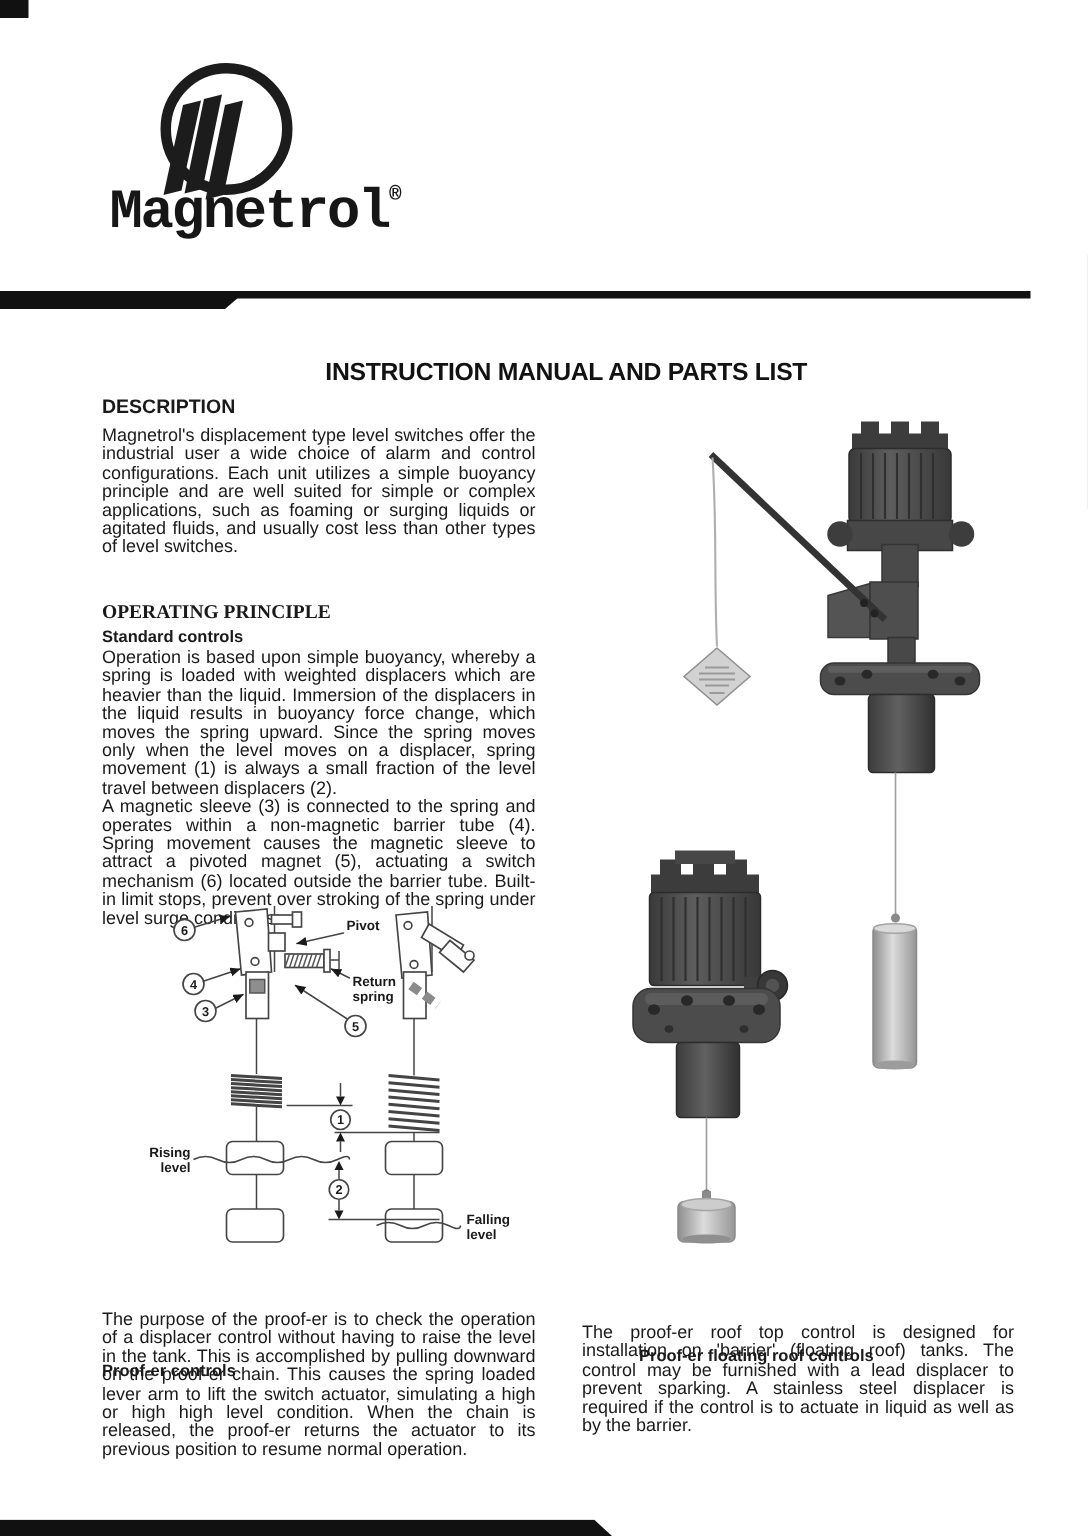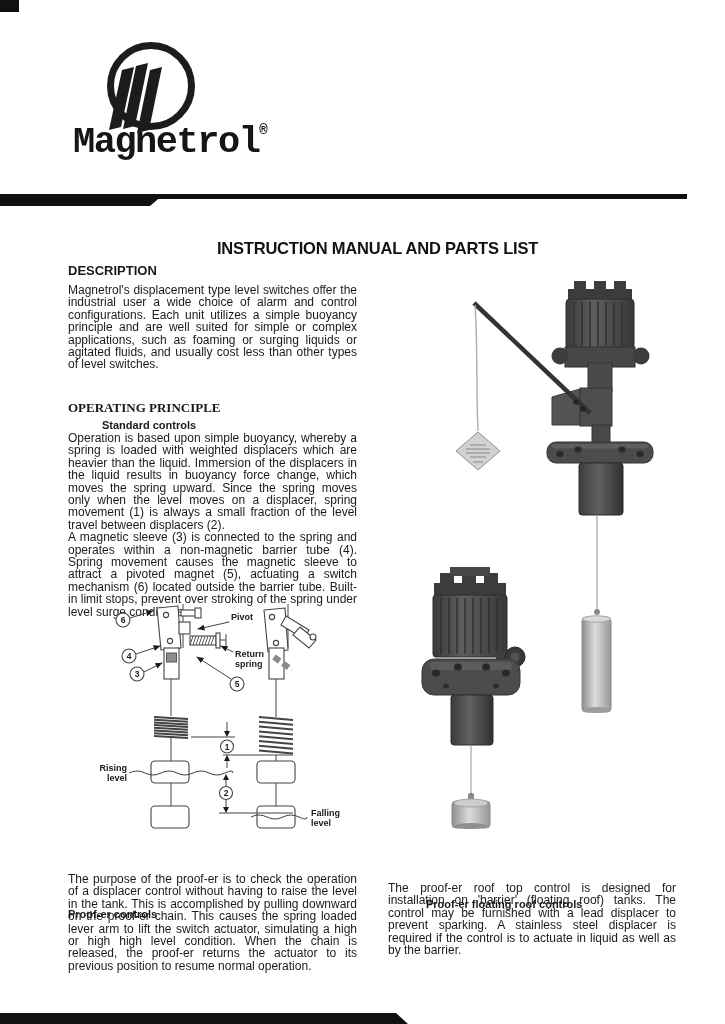--- a/index.html
+++ b/index.html
@@ -49,21 +49,21 @@
 
   <div class="abs rule-thin"></div>
   <div class="abs rule-thick"></div>
 
   <div class="abs col-l sec-head" style="top:263px;">DESCRIPTION</div>
 
   <div class="abs main-heading">INSTRUCTION MANUAL AND PARTS LIST</div>
   <div class="abs col-l body-txt" style="top:284px;">Magnetrol's displacement type level switches offer the industrial user a wide choice of alarm and control configurations. Each unit utilizes a simple buoyancy principle and are well suited for simple or complex applications, such as foaming or surging liquids or agitated fluids, and usually cost less than other types of level switches.</div>
 
   <div class="abs col-l sec-head" style="top:400px;font-family:Liberation Serif, serif;">OPERATING PRINCIPLE</div>
-  <div class="abs col-l sub-head" style="top:419px;margin-left:34px;">Standard controls</div>
+  <div class="abs col-l sub-head" style="top:419px;">Standard controls</div>
   <div class="abs col-l body-txt" style="top:432px;">
     <p>Operation is based upon simple buoyancy, whereby a spring is loaded with weighted displacers which are heavier than the liquid. Immersion of the displacers in the liquid results in buoyancy force change, which moves the spring upward. Since the spring moves only when the level moves on a displacer, spring movement (1) is always a small fraction of the level travel between displacers (2).</p>
     <p>A magnetic sleeve (3) is connected to the spring and operates within a non-magnetic barrier tube (4). Spring movement causes the magnetic sleeve to attract a pivoted magnet (5), actuating a switch mechanism (6) located outside the barrier tube. Built-in limit stops, prevent over stroking of the spring under level surge conditions.</p>
   </div>
 
   <svg class="abs" style="left:85px;top:600px;" width="262" height="258" viewBox="0 0 262 258">
     <defs>
       <marker id="arr" markerWidth="8" markerHeight="8" refX="6.5" refY="3" orient="auto">
         <polygon points="0,0 7,3 0,6" fill="#1a1a1a"></polygon>
       </marker>

